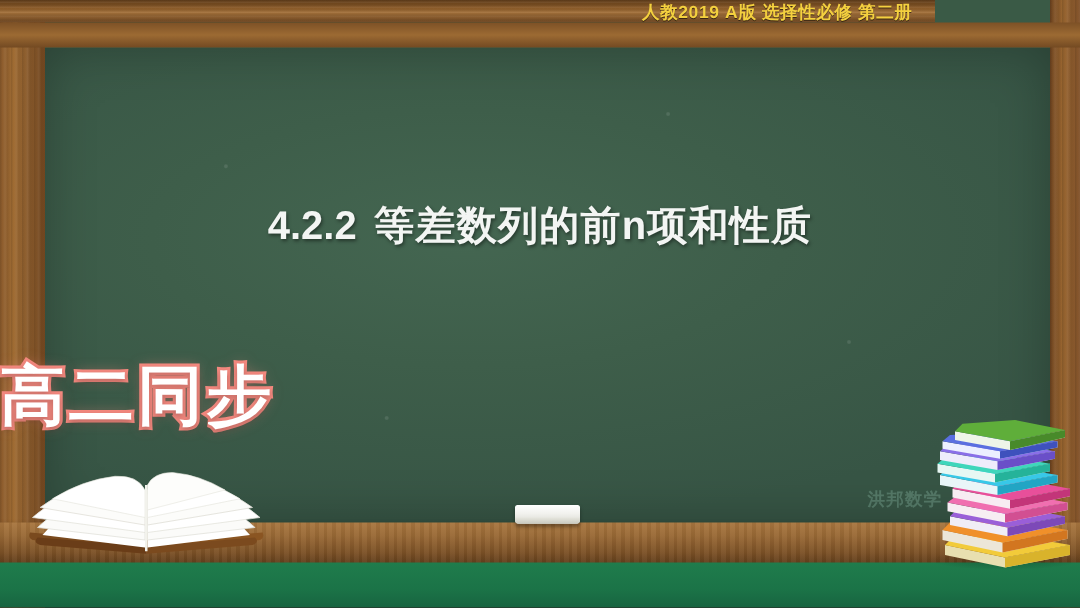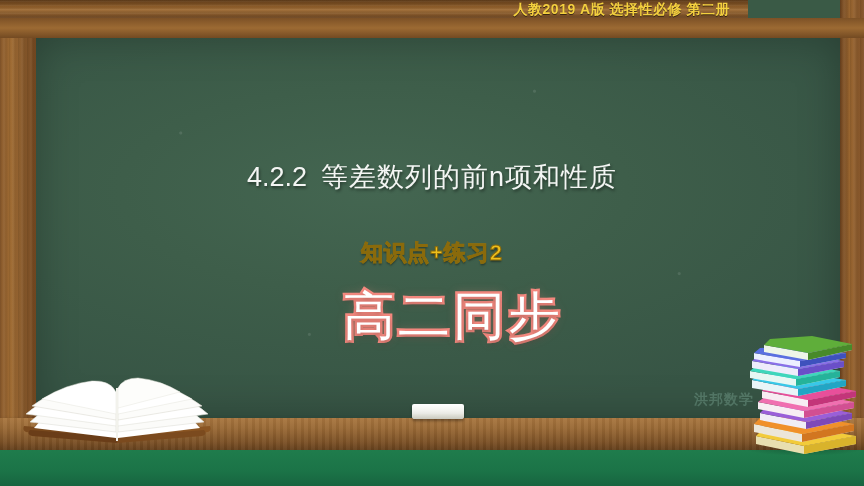--- a/index.html
+++ b/index.html
@@ -68,40 +68,39 @@
   
   .banner-text{
     position:absolute;right:18px;top:-1px;height:20px;line-height:20px;
     color:#f4d03f;font-size:14px;font-weight:bold;letter-spacing:.5px;white-space:nowrap;
     text-shadow:0 1px 0 rgba(0,0,0,.55);
   }
 
   
   .title-main{
     position:absolute;left:0;right:0;top:159px;text-align:center;
-    color:#f3f5f3;font-size:27px;font-weight:normal;letter-spacing:1px;white-space:nowrap;
+    color:#f3f5f3;font-size:32px;font-weight:bold;letter-spacing:1px;white-space:nowrap;
     text-shadow:1px 2px 3px rgba(0,0,0,.45);
   }
   .title-main .num{letter-spacing:0px;margin-right:14px;}
 
   .subtitle{
     position:absolute;left:0;right:0;top:238px;text-align:center;
     color:#efc01c;font-size:22px;font-weight:bold;letter-spacing:1px;white-space:nowrap;
     -webkit-text-stroke:1px #8a6a0b;
     text-shadow:0 2px 2px rgba(0,0,0,.40);
   }
 
   .bigtitle{
-    position:absolute;left:0;right:0;top:282px;text-align:center;
-    font-size:52px;font-weight:normal;letter-spacing:3px;white-space:nowrap;
+    position:absolute;left:0;right:0;top:282px;
+    font-size:52px;font-weight:bold;letter-spacing:3px;white-space:nowrap;
     color:#ffffff;
     -webkit-text-stroke:5px #f4897f;
     paint-order:stroke fill;
     text-shadow:0 0 10px rgba(244,137,127,.55), 0 3px 5px rgba(0,0,0,.30);
-    padding-left:42px;
   }
 
   .watermark{
     position:absolute;left:694px;top:371px;
     color:rgba(150,200,180,.30);font-size:14px;font-weight:bold;letter-spacing:1px;
     white-space:nowrap;
     margin-top:20px;
   }
 
   
@@ -143,21 +142,20 @@
   <div class="frame-wood frame-right"></div>
   <div class="frame-top-inner"></div>
   <div class="frame-top-strip">
     <div class="banner-text">人教2019 A版 选择性必修 第二册</div>
   </div>
 
   <div class="title-main">
     <span class="num">4.2.2</span><span>等差数列的前n项和性质</span>
   </div>
 
-  <div class="subtitle">知识点+练习2</div>
 
   <div class="bigtitle">高二同步</div>
 
   <div class="watermark">洪邦数学</div>
 
   <div class="ledge"></div>
   <div class="floor"></div>
 
   <div class="eraser"></div>
 

